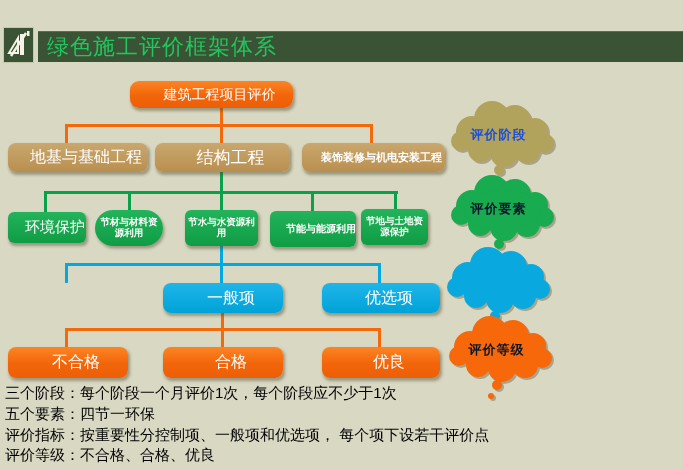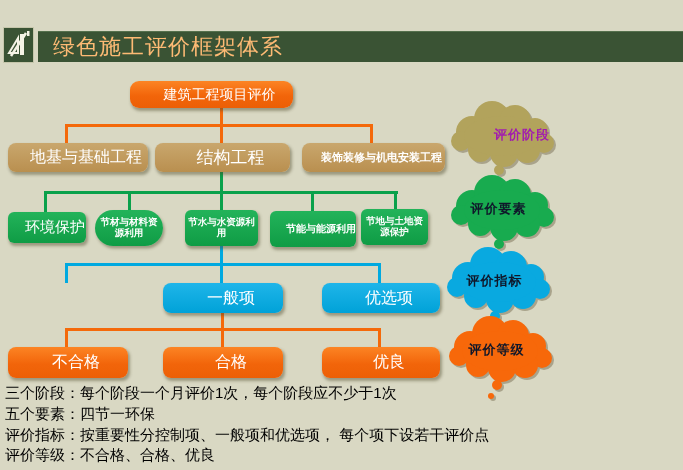--- a/index.html
+++ b/index.html
@@ -13,21 +13,21 @@
   .logo {
     position:absolute; left:3px; top:27px; width:31px; height:36px;
     background:#3a5334; border:1px solid #c6c6ab;
     display:flex; align-items:center; justify-content:center;
   }
   .header-bar {
     position:absolute; left:38px; top:31px; width:645px; height:31px;
     background:#3a5334; border-top:1px solid #55704d;
     display:flex; align-items:center;
   }
-  .header-title { color:#fdba74; font-size:22px; padding-left:15px; letter-spacing:1px; white-space:nowrap; }
+  .header-title { color:#22c55e; font-size:22px; padding-left:9px; letter-spacing:1px; white-space:nowrap; }
   
   .conn { position:absolute; }
   .conn.o { background:#f4690a; }
   .conn.g { background:#0aa14b; }
   .conn.b { background:#00a9e0; }
   
   .box {
     position:absolute; display:flex; align-items:center; justify-content:center;
     text-align:center; color:#ffffff; border-radius:8px;
     box-shadow:1.5px 2.5px 3px rgba(80,75,45,.45);
@@ -45,21 +45,21 @@
   .fs11b { font-size:11px; font-weight:bold; }
   .fs9b  { font-size:9.5px; font-weight:bold; padding:2px; }
   .fs10b { font-size:10px; font-weight:bold; }
   
   .cloud { position:absolute; width:115px; height:95px; }
   .cloud svg { filter:drop-shadow(2px 2px 0 rgba(110,100,70,.45)); }
   .cloud-label {
     position:absolute; left:0; right:12px; top:29px; text-align:center;
     font-size:13px; font-weight:bold; color:#0f172a; letter-spacing:1px;
   }
-  .cloud-label.dark { color:#a21caf;text-align:right; }
+  .cloud-label.dark { color:#1d4ed8; }
   
   .notes {
     position:absolute; left:5px; top:383px; width:676px;
     font-size:15px; line-height:20.8px; color:#000000; white-space:nowrap;
   }
 </style>
 </head>
 <body>
 
 <div class="canvas">
@@ -197,21 +197,20 @@
           <circle cx="97" cy="46" r="10"></circle>
           <circle cx="80" cy="53" r="13"></circle>
         <circle cx="57" cy="56" r="14"></circle>
           <circle cx="33" cy="53" r="12"></circle>
           <circle cx="14" cy="44" r="10"></circle>
         <ellipse cx="55" cy="39" rx="38" ry="20"></ellipse>
         <circle cx="52" cy="73" r="5"></circle>
           <circle cx="46" cy="84" r="3"></circle>
       </g>
     </svg>
-    <div class="cloud-label">评价指标</div>
   </div>
 
   <div class="cloud" style="left:445px;top:312px;">
     <svg viewBox="0 0 115 95" width="115" height="95" aria-hidden="true">
       <g fill="#f7680a">
         <circle cx="25" cy="35" r="16"></circle>
           <circle cx="45" cy="22" r="18"></circle>
           <circle cx="68" cy="24" r="16"></circle>
         <circle cx="88" cy="34" r="13"></circle>
           <circle cx="97" cy="46" r="10"></circle>

